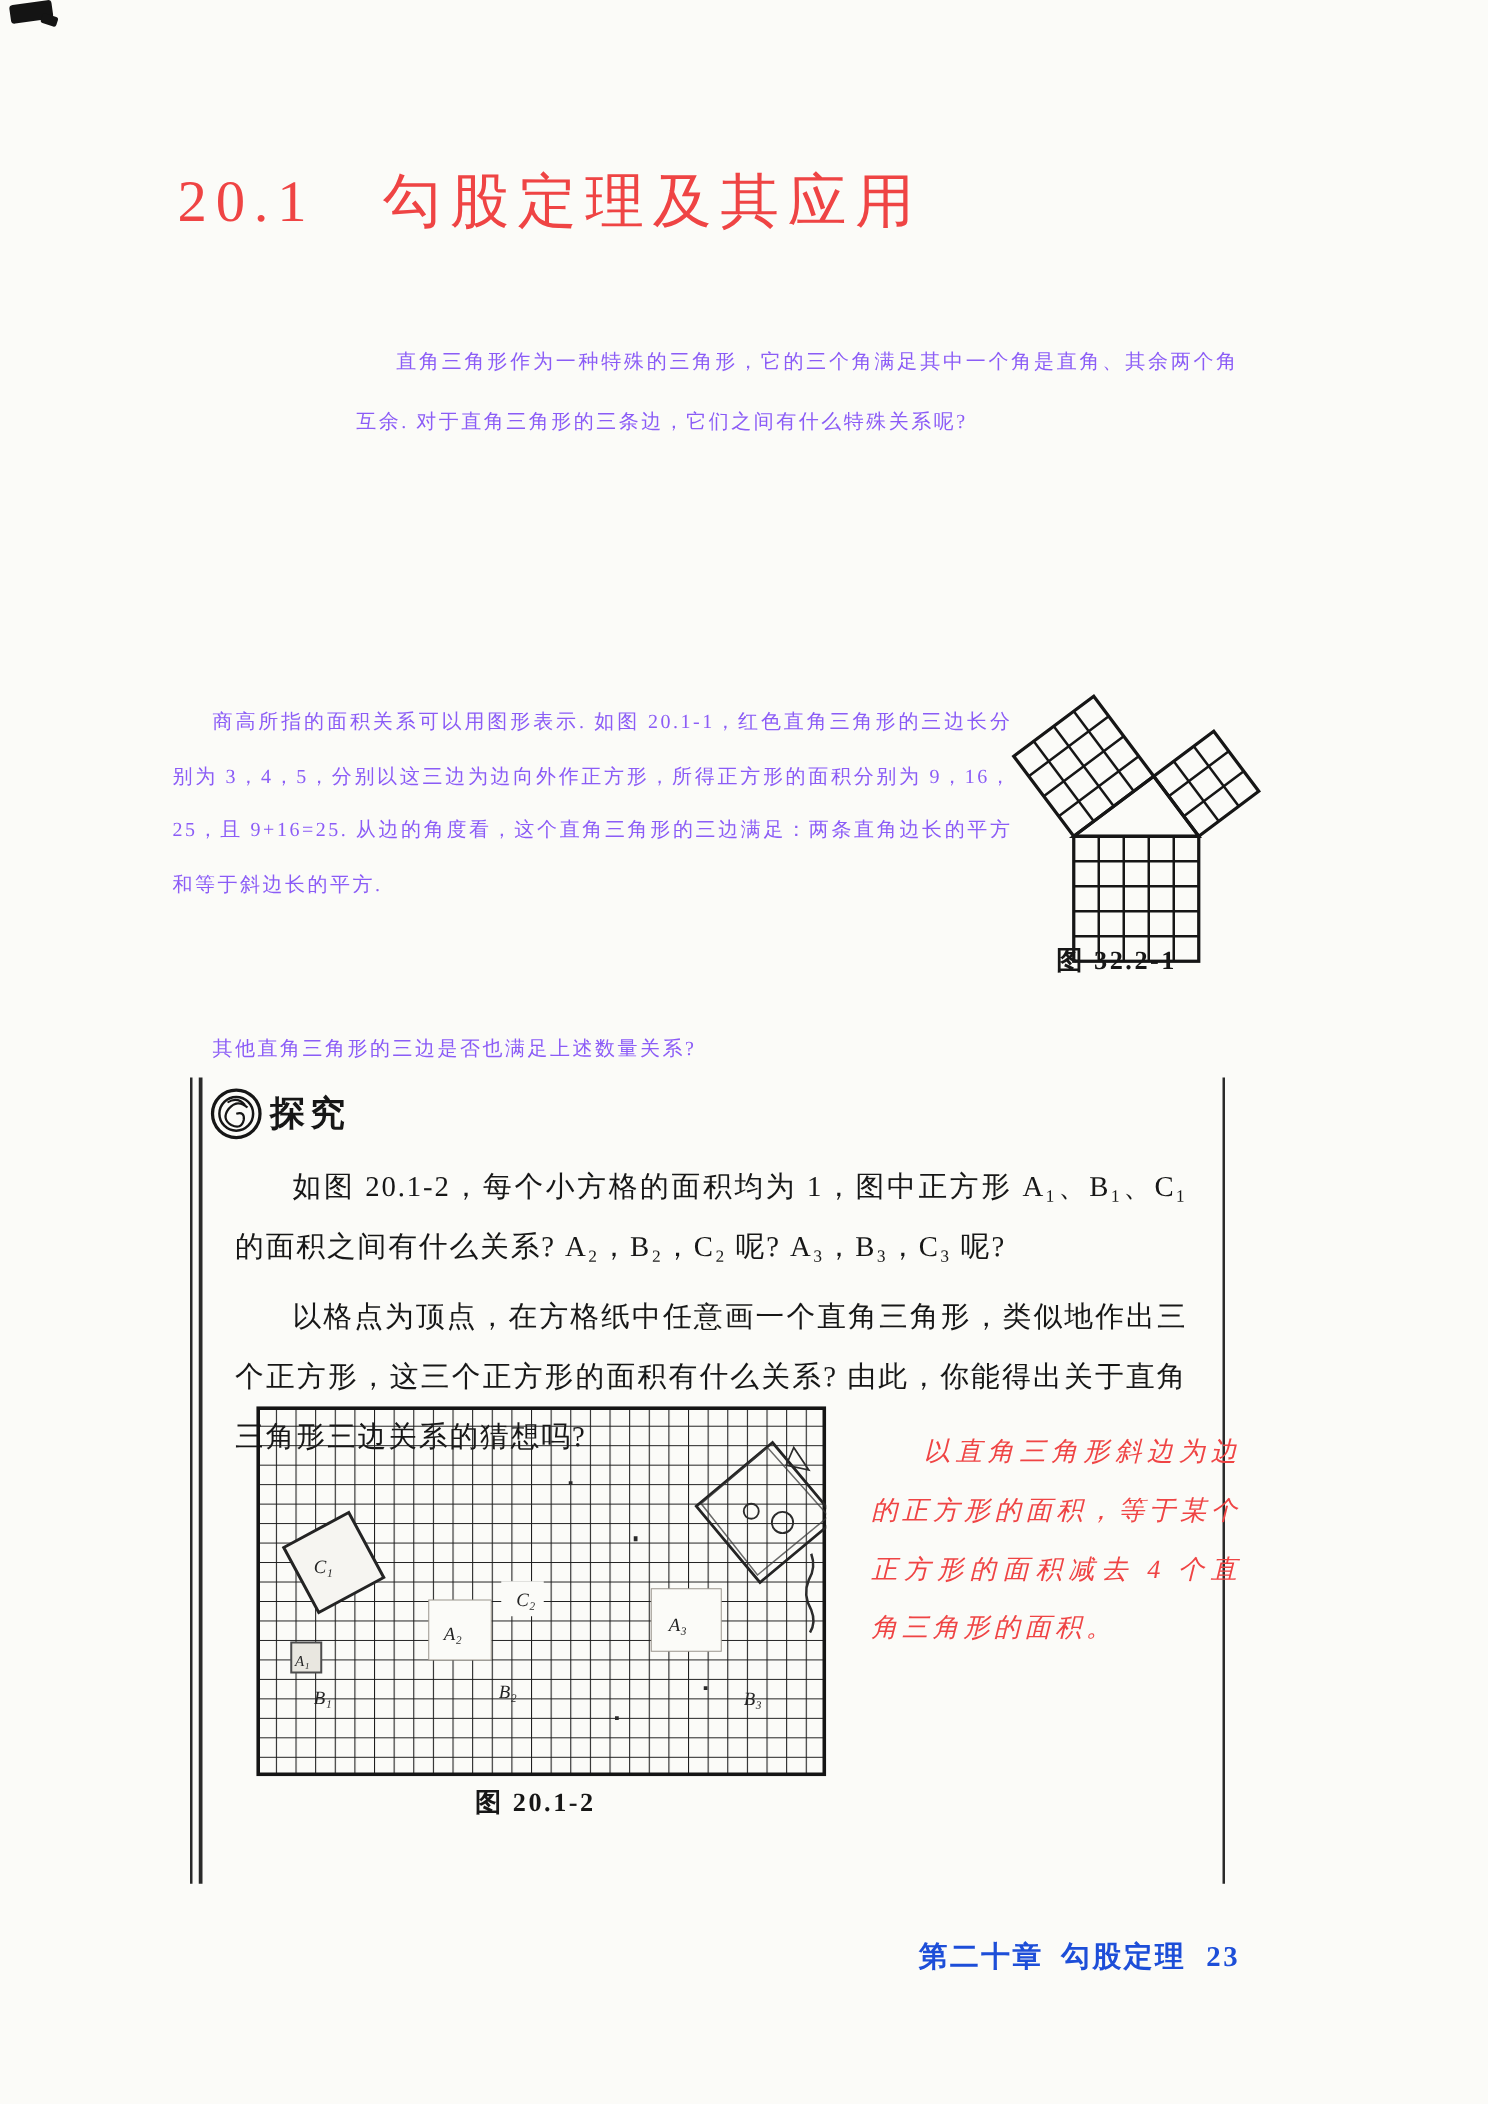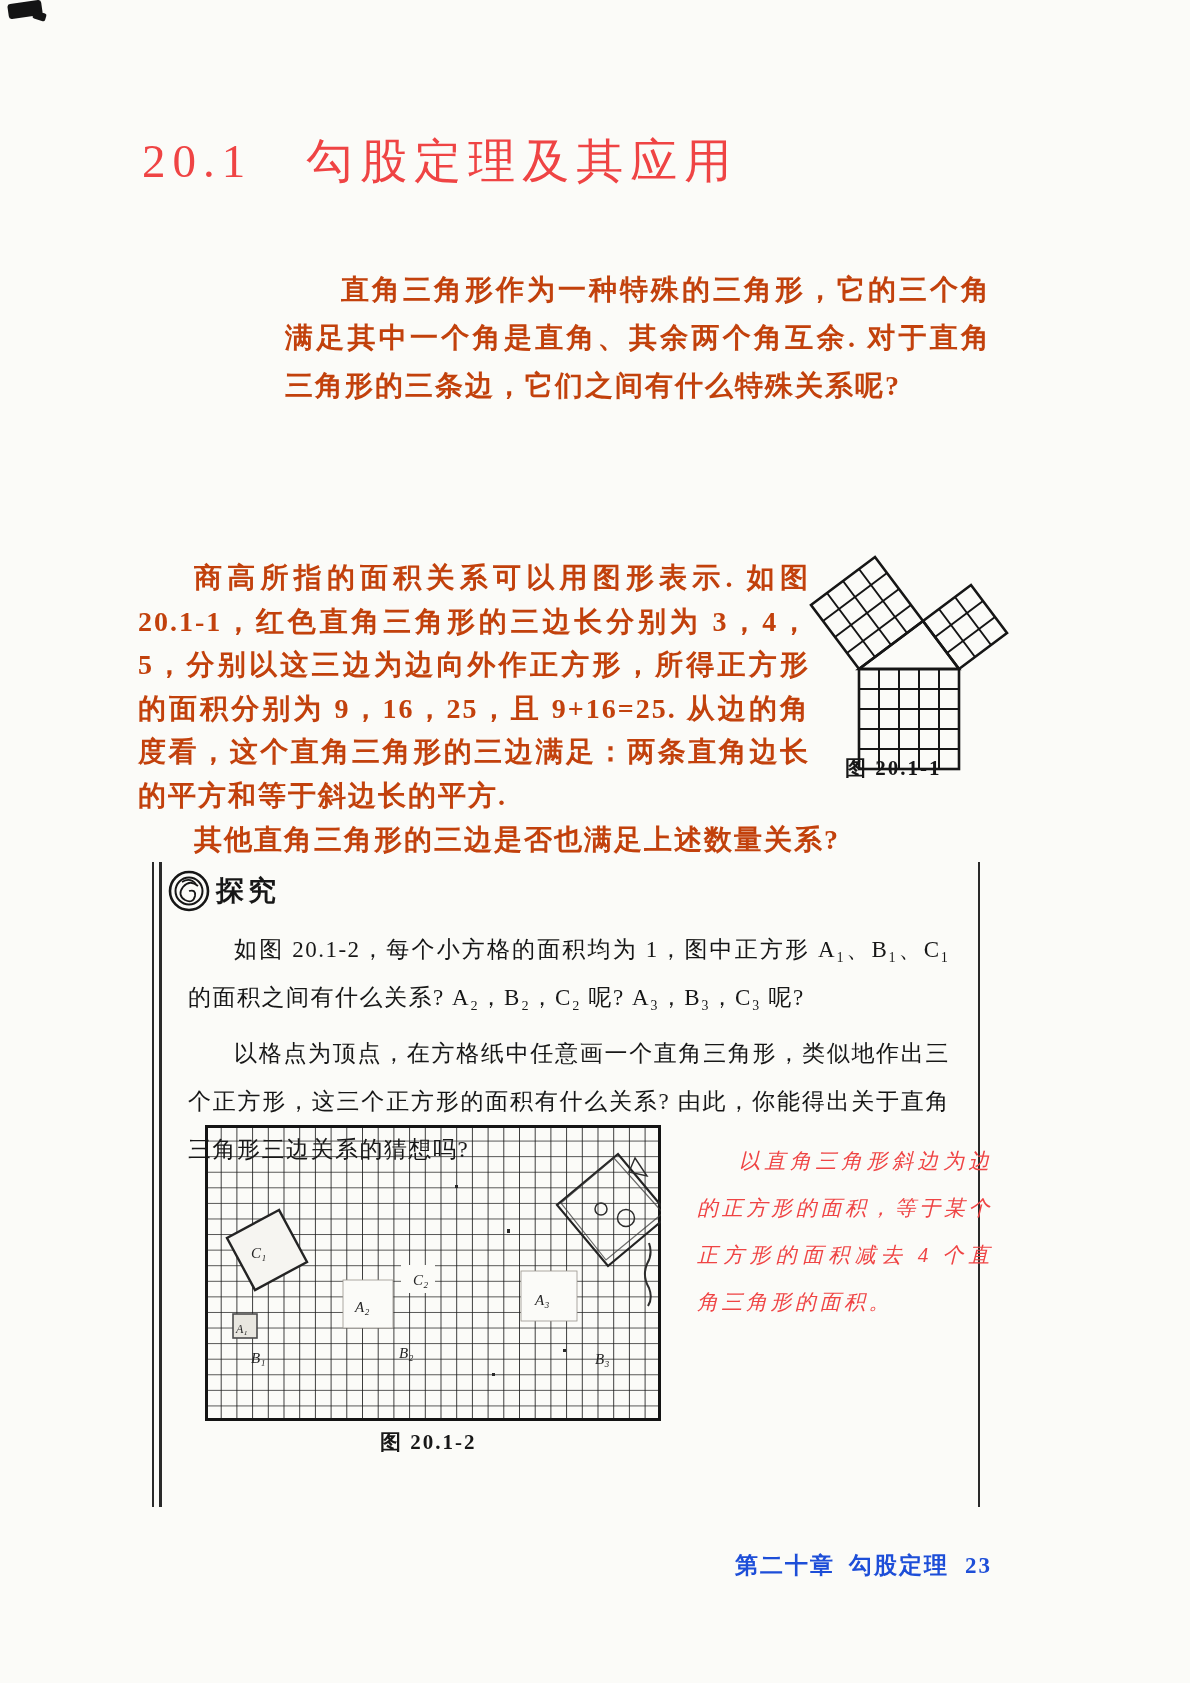--- a/index.html
+++ b/index.html
@@ -15,24 +15,24 @@
   .abs{position:absolute;}
   .noise{background:#141414;}
   
   .title{
     left:142px;top:130px;width:700px;
     font-size:47px;font-weight:500;letter-spacing:7px;
     color:#ef4444;
   }
   
   .para{
-    font-size:28px;letter-spacing:2px;
+    font-size:16px;letter-spacing:2px;
     text-align:justify;
-    color:#c2410c;
-    font-weight:700;
+    color:#8b5cf6;
+    font-weight:400;
   }
   .indent{text-indent:2em;}
   .intro{left:285px;top:266px;width:706px;line-height:48px;}
   .p-zhoubi{left:138px;top:412px;width:860px;line-height:53px;}
   .p-area{left:138px;top:556px;width:672px;line-height:43.5px;}
   .p-question{left:138px;top:818px;width:860px;line-height:43px;}
   
   .fig1{left:806px;top:552px;}
   .fig1-caption{
     left:845px;top:754px;
@@ -111,21 +111,21 @@
         <path d="M53 137H153 M53 157H153 M53 177H153 M53 197H153"></path>
 
         <path d="M69 105 21 41 M85 93 37 29 M101 81 53 17"></path>
         <path d="M41 101 105 53 M29 85 93 37 M17 69 81 21"></path>
 
         <path d="M129 85 177 49 M141 101 189 65"></path>
         <path d="M133 57 169 105 M149 45 185 93"></path>
       </g>
     </svg>
   </div>
-  <div class="abs fig1-caption">图 20.1-1</div>
+  <div class="abs fig1-caption">图 32.2-1</div>
 
   <div class="abs para indent p-question">其他直角三角形的三边是否也满足上述数量关系?</div>
 
   <div class="abs explore-box">
     <div class="abs rule rule-left-thin"></div>
     <div class="abs rule rule-left-thick"></div>
     <div class="abs rule rule-right"></div>
 
     <div class="abs explore-icon">
       <svg width="46" height="46" viewBox="0 0 46 46">

